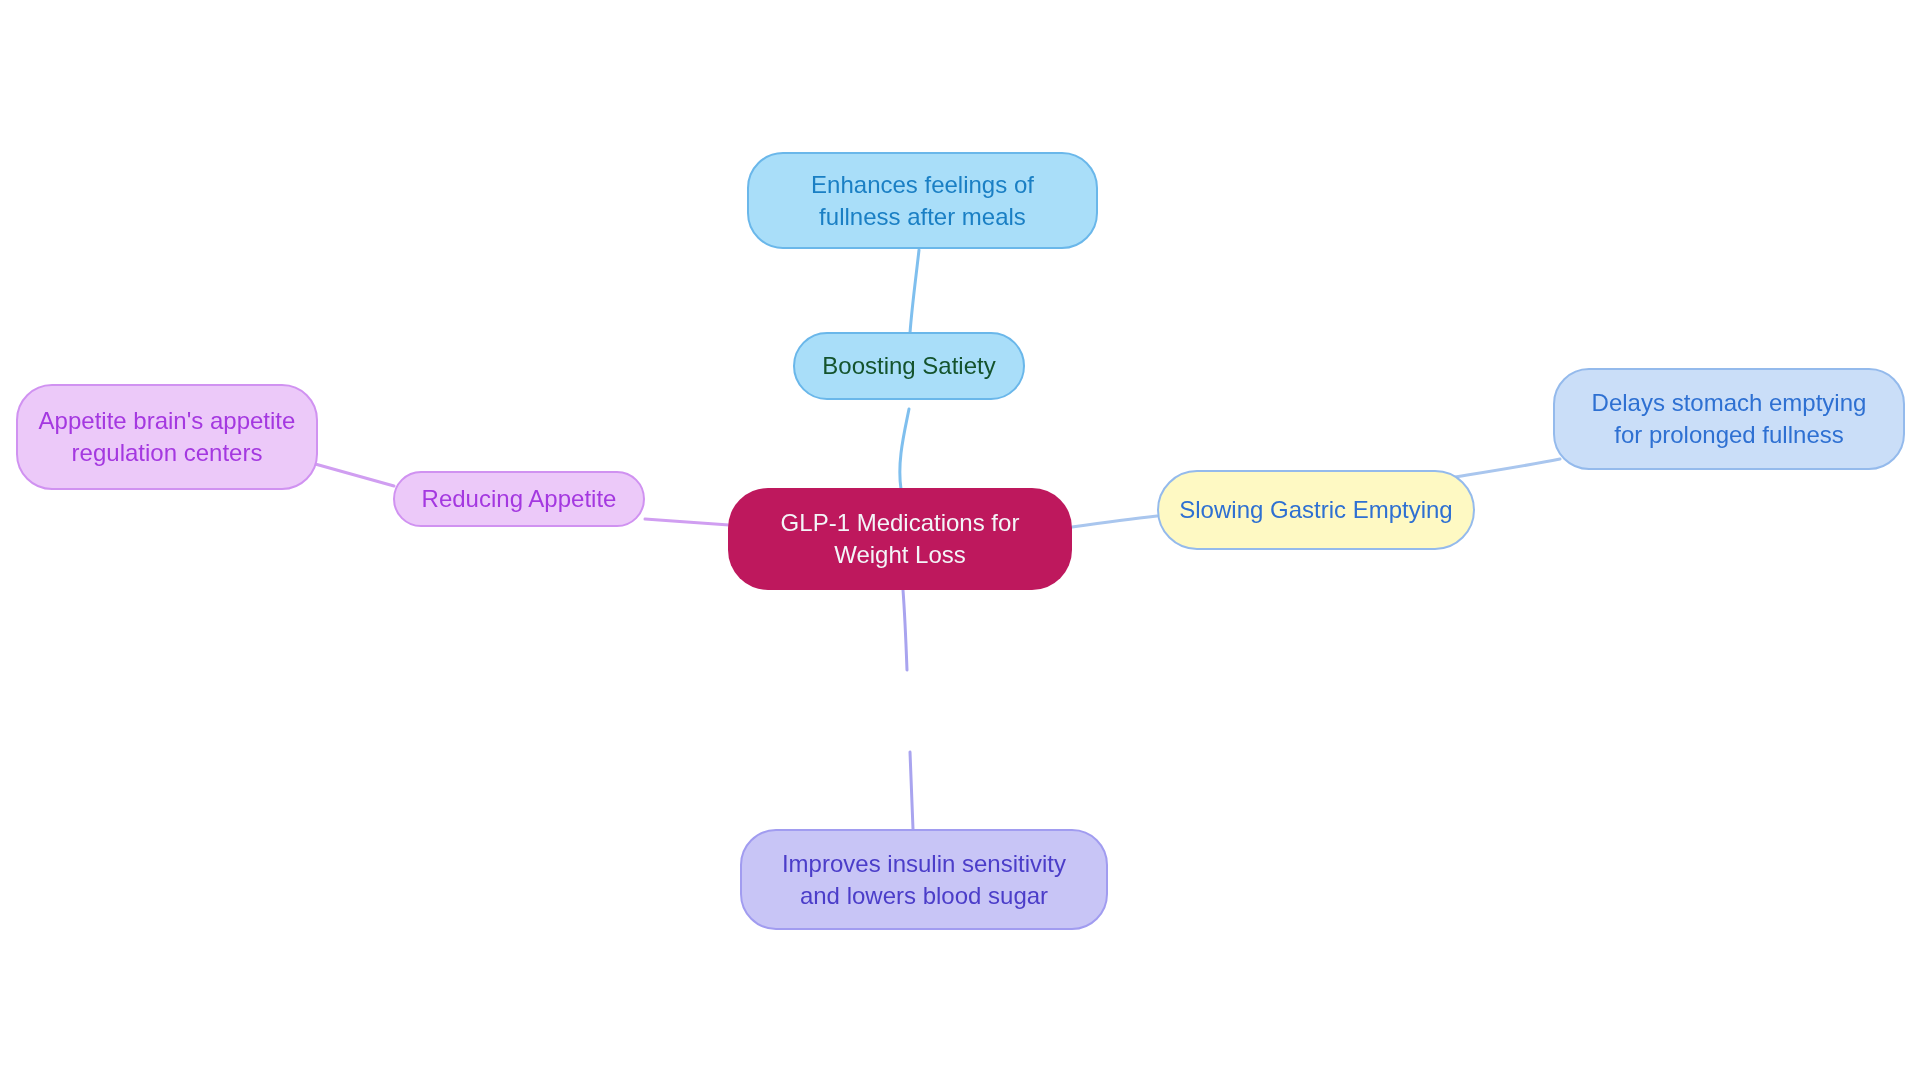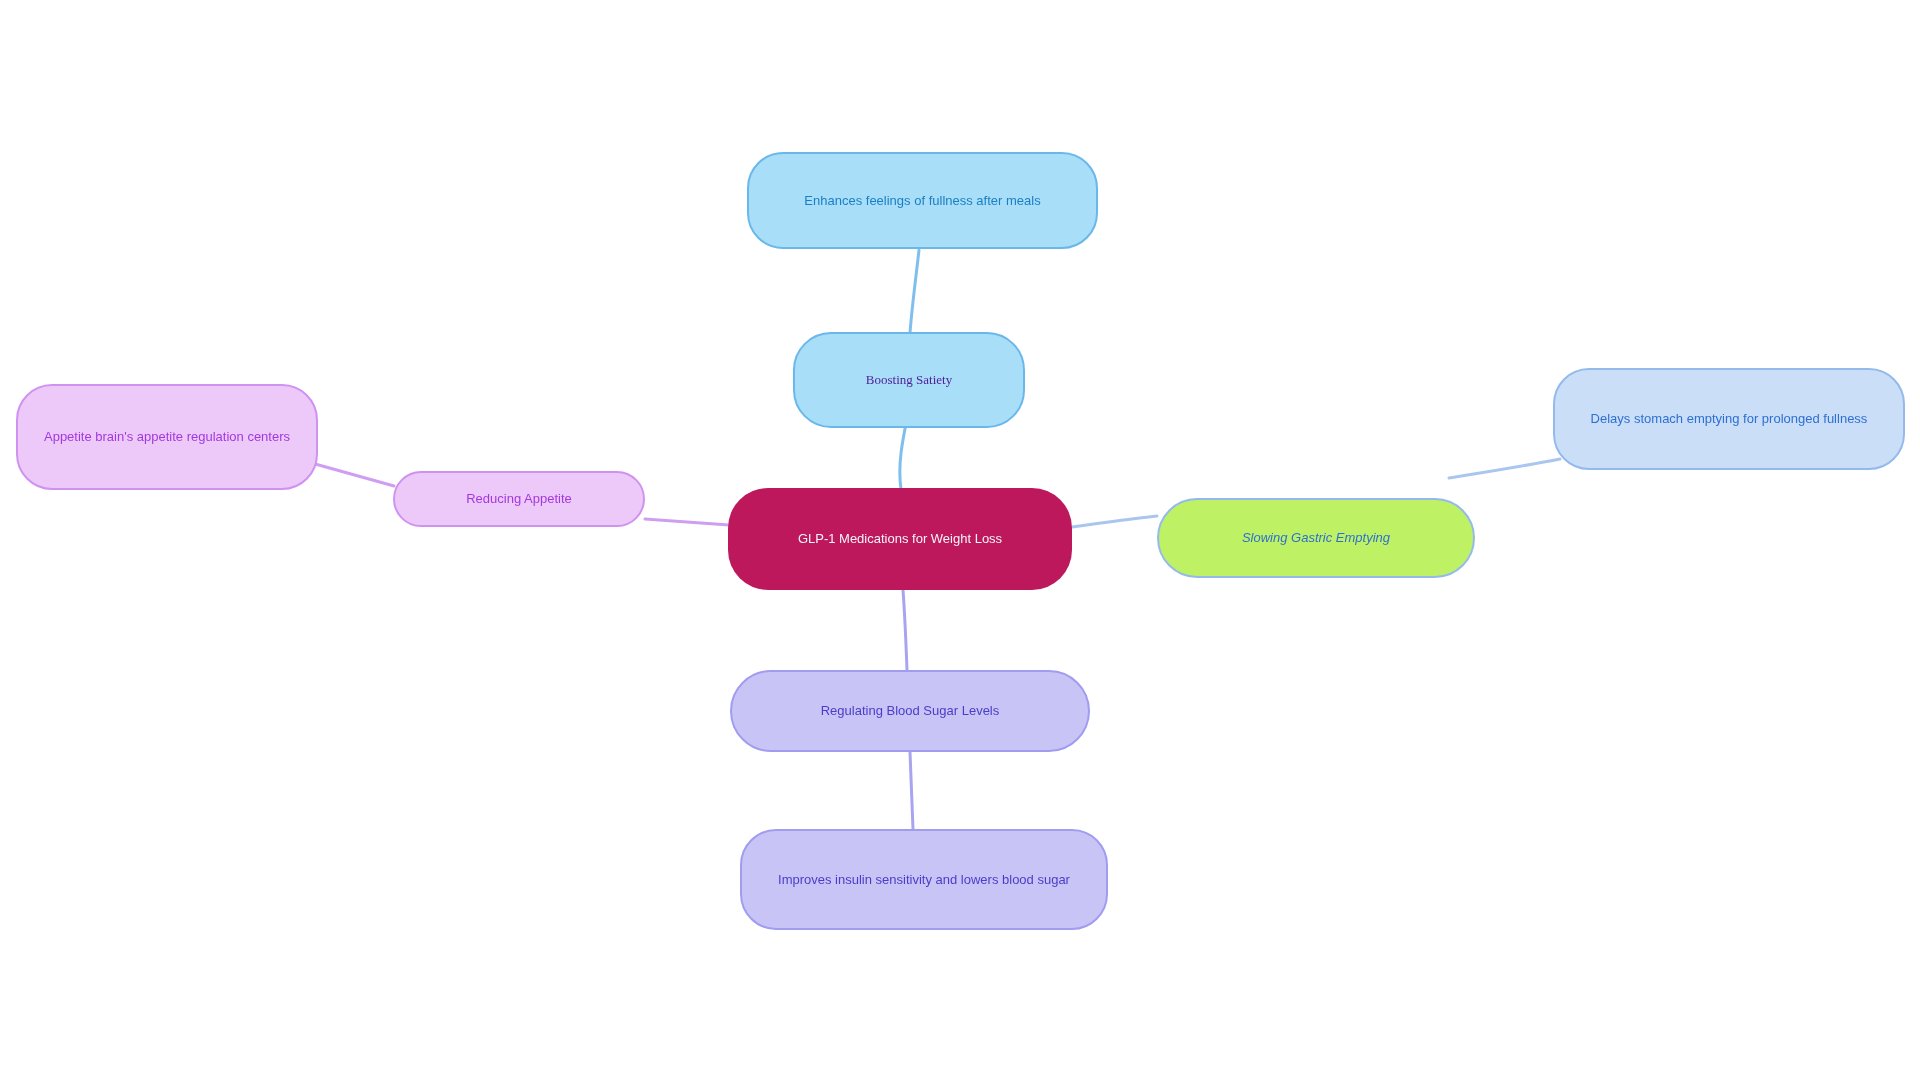--- a/index.html
+++ b/index.html
@@ -23,50 +23,48 @@
     stroke-linecap: round;
   }
   .node {
     position: absolute;
     z-index: 2;
     display: flex;
     align-items: center;
     justify-content: center;
     text-align: center;
     box-sizing: border-box;
-    font-size: 13px;
+    font-size: 24px;
     line-height: 1.32;
     padding: 8px 20px;
   }
   
   .node-root {
     left: 728px; top: 488px; width: 344px; height: 102px;
     background: #be185d;
     color: #f3f5f8;
     border-radius: 40px;
     padding: 8px 24px;
   }
   
   .node-b0 {
-    left: 793px; top: 332px; width: 232px; height: 96px;
-    background: #a9def9; border: 2px solid #6ab7ea; color: #4c1d95;
+    left: 793px; top: 332px; width: 232px; height: 68px;
+    background: #a9def9; border: 2px solid #6ab7ea; color: #14532d;
     border-radius: 38px;
-    font-family: Liberation Serif, serif;
   }
   .node-b0c0 {
     left: 747px; top: 152px; width: 351px; height: 97px;
     background: #a9def9; border: 2px solid #6ab7ea; color: #1a7fc4;
     border-radius: 36px;
   }
   
   .node-b1 {
-    left: 1157px; top: 498px; width: 318px; height: 80px;
-    background: #bef264; border: 2px solid #94baec; color: #2e70d2;
+    left: 1157px; top: 470px; width: 318px; height: 80px;
+    background: #fef9c3; border: 2px solid #94baec; color: #2e70d2;
     border-radius: 40px;
-    font-style: italic;
   }
   .node-b1c0 {
     left: 1553px; top: 368px; width: 352px; height: 102px;
     background: #cadef8; border: 2px solid #94baec; color: #2e70d2;
     border-radius: 36px;
     text-align: center;
   }
   
   .node-b2 {
     left: 393px; top: 471px; width: 252px; height: 56px;
@@ -124,20 +122,17 @@
     <span>Delays stomach emptying for prolonged fullness</span>
   </div>
 
   <div class="node node-b2">
     <span>Reducing Appetite</span>
   </div>
   <div class="node node-b2c0">
     <span>Appetite brain's appetite regulation centers</span>
   </div>
 
-  <div class="node node-b3">
-    <span>Regulating Blood Sugar Levels</span>
-  </div>
   <div class="node node-b3c0">
     <span>Improves insulin sensitivity and lowers blood sugar</span>
   </div>
 
 </div>
 
 </body></html>

